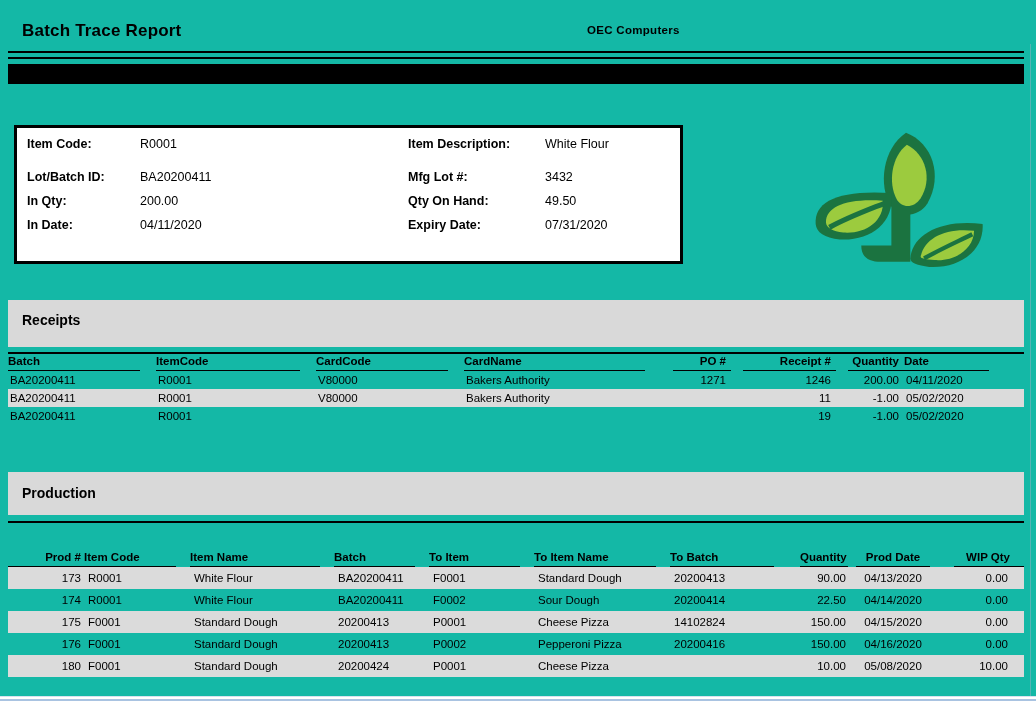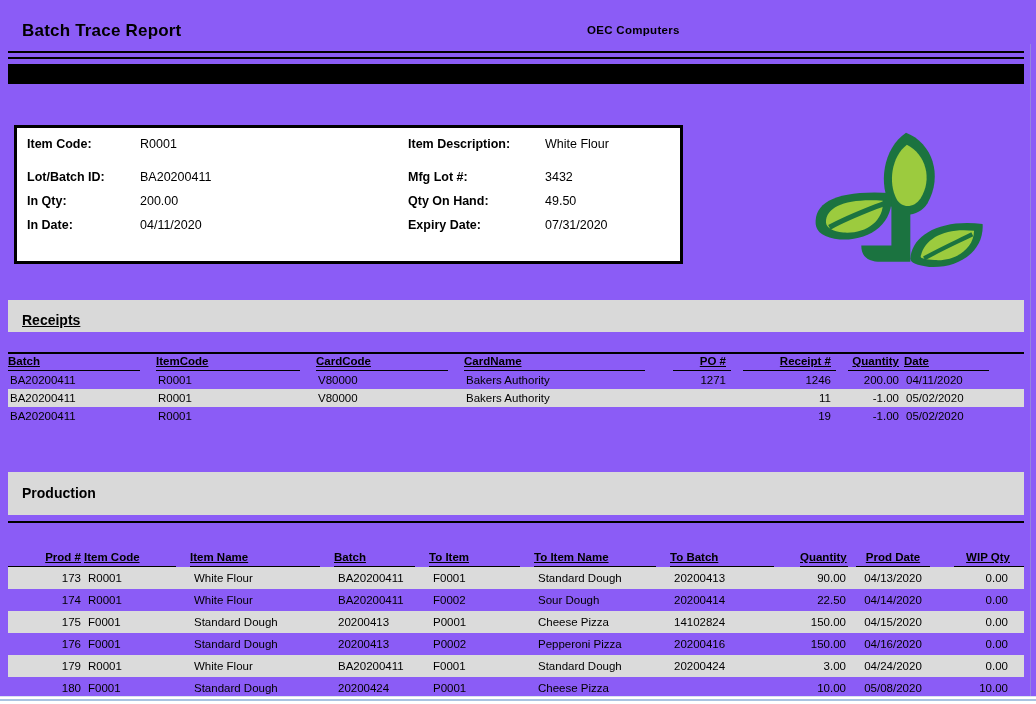--- a/index.html
+++ b/index.html
@@ -1,52 +1,52 @@
 <!DOCTYPE html>
 <html><head>
 <meta charset="utf-8">
 <style>
   * { box-sizing: border-box; margin: 0; padding: 0; }
   html, body { width: 1036px; height: 704px; background: #fff; overflow: hidden; }
   body { font-family: "Liberation Sans", sans-serif; color: #000; position: relative; }
-  .page { position: relative; width: 1036px; height: 704px; background: #8b5cf6; }
+  .page { position: relative; width: 1036px; height: 704px; background: #14b8a6; }
 
   
   .report-title { position: absolute; left: 22px; top: 21px; font-size: 17px; font-weight: bold; letter-spacing: .2px; }
   .company-name { position: absolute; left: 587px; top: 24px; font-size: 11.5px; font-weight: bold; letter-spacing: .3px; }
   .double-rule { position: absolute; left: 8px; top: 51px; width: 1016px; height: 8px;
                  border-top: 2px solid #000; border-bottom: 2px solid #000; }
   .thick-bar { position: absolute; left: 8px; top: 64px; width: 1016px; height: 20px; background: #000; }
 
   
   .item-box { position: absolute; left: 14px; top: 125px; width: 669px; height: 139px; border: 3px solid #000; background: #fff; }
   .ibcell { position: absolute; font-size: 12.5px; white-space: nowrap; }
   .ibcell.lbl { font-weight: bold; }
   .r0 { top: 9px; } .r1 { top: 42px; } .r2 { top: 66px; } .r3 { top: 90px; }
   .c0 { left: 10px; } .c1 { left: 123px; } .c2 { left: 391px; } .c3 { left: 528px; }
 
   
   .logo { position: absolute; left: 813px; top: 131px; width: 174px; height: 142px; }
 
   
   .band { position: absolute; left: 8px; width: 1016px; background: #d9d9d9; }
-  .band-receipts { top: 300px; height: 32px; text-decoration: underline; }
+  .band-receipts { top: 300px; height: 47px; }
   .band-production { top: 472px; height: 43px; }
   .band-title { font-size: 14px; font-weight: bold; padding-left: 14px; line-height: 41px; }
   .band-production .band-title { line-height: 43px; }
 
   .toprule { position: absolute; left: 8px; width: 1016px; height: 2px; background: #000; }
   .toprule-receipts { top: 352px; }
   .toprule-production { top: 521px; }
 
   
   table { border-collapse: collapse; table-layout: fixed; width: 1016px; font-size: 11.5px; }
   .tablewrap-receipts { position: absolute; left: 8px; top: 354px; }
   .tablewrap-production { position: absolute; left: 8px; top: 523px; }
-  th { font-weight: bold; vertical-align: bottom; padding: 1px 0 0 0; text-decoration: underline; }
+  th { font-weight: bold; vertical-align: bottom; padding: 1px 0 0 0; }
   th .hl { display: block; border-bottom: 1.5px solid #000; padding-bottom: 2px; line-height: 13px; }
   td { white-space: nowrap; overflow: hidden; }
 
   .receipts-table td { height: 18px; }
   .production-table td { height: 22px; }
   .receipts-table tbody tr:nth-child(even) { background: #dbdbdb; }
   .production-table tbody tr:nth-child(odd) { background: #dbdbdb; }
 
   
   .receipts-table th:nth-child(-n+4), .receipts-table td:nth-child(-n+4) { text-align: left; }
@@ -305,32 +305,20 @@
             <td>Standard Dough</td>
             <td>20200413</td>
             <td>P0002</td>
             <td>Pepperoni Pizza</td>
             <td>20200416</td>
             <td>150.00</td>
             <td>04/16/2020</td>
             <td>0.00</td>
           </tr>
           <tr>
-            <td>179</td>
-            <td>R0001</td>
-            <td>White Flour</td>
-            <td>BA20200411</td>
-            <td>F0001</td>
-            <td>Standard Dough</td>
-            <td>20200424</td>
-            <td>3.00</td>
-            <td>04/24/2020</td>
-            <td>0.00</td>
-          </tr>
-          <tr>
             <td>180</td>
             <td>F0001</td>
             <td>Standard Dough</td>
             <td>20200424</td>
             <td>P0001</td>
             <td>Cheese Pizza</td>
             <td></td>
             <td>10.00</td>
             <td>05/08/2020</td>
             <td>10.00</td>

